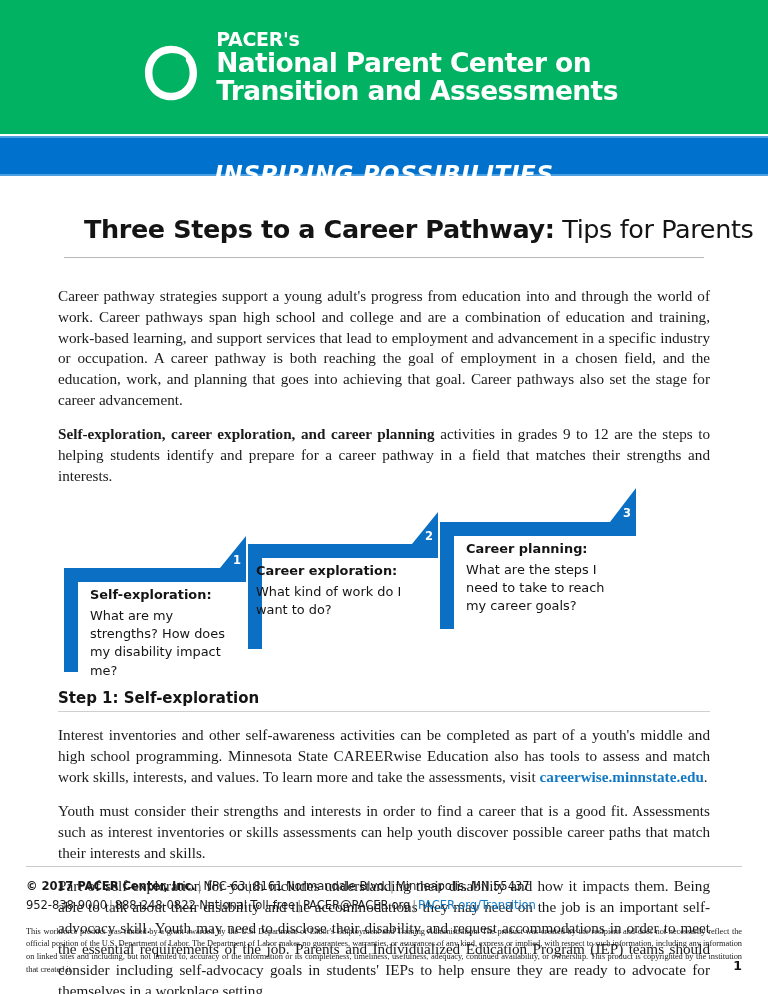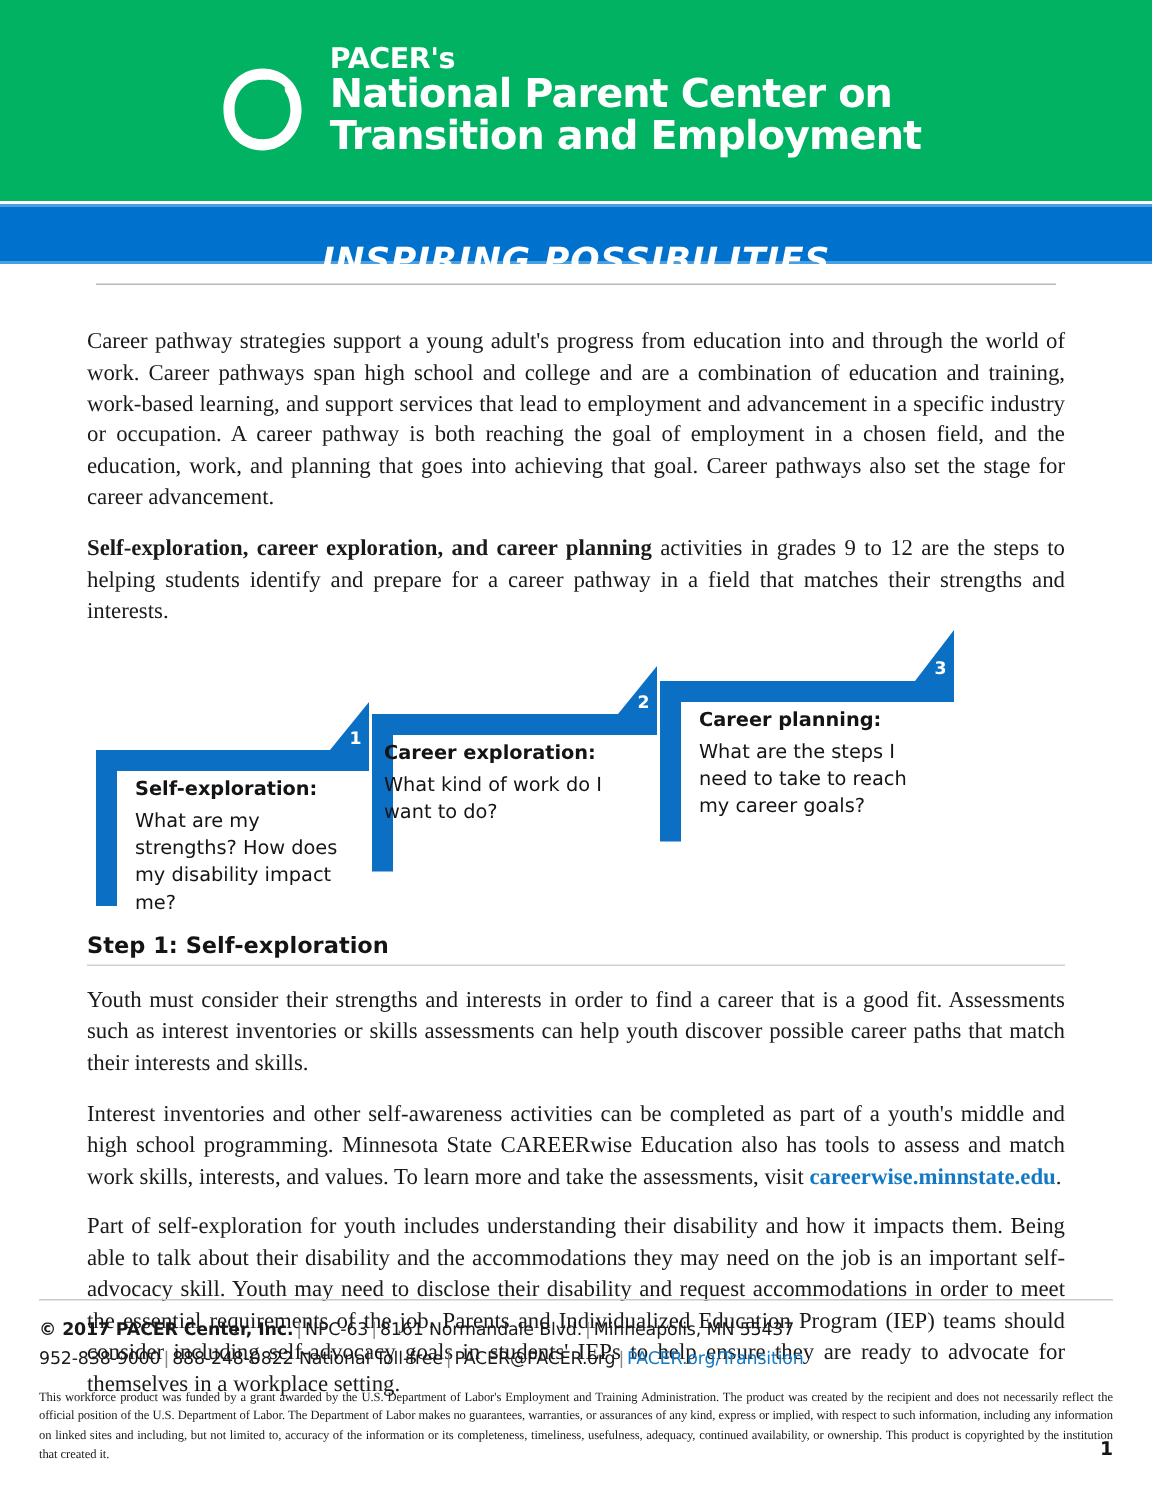--- a/index.html
+++ b/index.html
@@ -222,33 +222,36 @@
       <svg viewBox="0 0 100 100" width="62" height="62" aria-hidden="true">
         <path d="M50 6 C26 6 8 25 8 50 C8 75 26 94 50 94 C74 94 92 75 92 50 C92 25 74 6 50 6 Z
                  M50 18 C68 18 80 32 80 50 C80 68 68 82 50 82 C32 82 20 68 20 50 C20 32 32 18 50 18 Z" fill="#ffffff"></path>
         <path d="M74 26 C62 14 40 16 30 30 C22 41 24 56 34 64 C28 52 31 38 42 31 C52 24 66 25 74 34 Z" fill="#00b262"></path>
         <path d="M40 70 C52 78 70 74 78 62 C70 68 58 69 48 64 Z" fill="#00b262"></path>
       </svg>
     </span>
     <div class="org-text">
       <div class="org-pacer">PACER's</div>
       <div class="org-l1">National Parent Center on</div>
-      <div class="org-l2">Transition and Employment</div>
+      <div class="org-l2">Transition and Assessments</div>
     </div>
   </div>
 </div>
 <div class="rule-thin-top"></div>
 <div class="band-lightline"></div>
 <div class="band-blue">
   <span class="band-text">INSPIRING POSSIBILITIES</span>
 </div>
 <div class="band-lightline"></div>
 
 <div class="page">
 
+  <h1 class="doc-title">
+    <span class="t-bold">Three Steps to a Career Pathway:</span><span class="t-light"> Tips for Parents</span>
+  </h1>
   <div class="title-rule"></div>
 
   <div class="intro-wrap">
     <p class="body">Career pathway strategies support a young adult's progress from education into and through the world of work. Career pathways span high school and college and are a combination of education and training, work-based learning, and support services that lead to employment and advancement in a specific industry or occupation. A career pathway is both reaching the goal of employment in a chosen field, and the education, work, and planning that goes into achieving that goal. Career pathways also set the stage for career advancement.</p>
     <p class="body">
       <span class="lead-bold">Self-exploration, career exploration, and career planning</span><span> activities in grades 9 to 12 are the steps to helping students identify and prepare for a career pathway in a field that matches their strengths and interests.</span>
     </p>
   </div>
 
   <div class="steps">
@@ -284,22 +287,22 @@
         <span class="stitle">Career planning:</span>
         <span>What are the steps I need to take to reach my career goals?</span>
       </div>
     </div>
 
   </div>
 
   <div style="margin-top:14px;">
     <h2 class="section-head">Step 1: Self-exploration</h2>
     <div class="section-rule"></div>
+    <p class="body"><span>Interest inventories and other self-awareness activities can be completed as part of a youth's middle and high school programming. Minnesota State CAREERwise Education also has tools to assess and match work skills, interests, and values. To learn more and take the assessments, visit </span><a class="link" href="#">careerwise.minnstate.edu</a><span>.</span></p>
     <p class="body">Youth must consider their strengths and interests in order to find a career that is a good fit. Assessments such as interest inventories or skills assessments can help youth discover possible career paths that match their interests and skills.</p>
-    <p class="body"><span>Interest inventories and other self-awareness activities can be completed as part of a youth's middle and high school programming. Minnesota State CAREERwise Education also has tools to assess and match work skills, interests, and values. To learn more and take the assessments, visit </span><a class="link" href="#">careerwise.minnstate.edu</a><span>.</span></p>
     <p class="body">Part of self-exploration for youth includes understanding their disability and how it impacts them. Being able to talk about their disability and the accommodations they may need on the job is an important self-advocacy skill. Youth may need to disclose their disability and request accommodations in order to meet the essential requirements of the job. Parents and Individualized Education Program (IEP) teams should consider including self-advocacy goals in students' IEPs to help ensure they are ready to advocate for themselves in a workplace setting.</p>
   </div>
 
 </div>
 
 <div class="footer">
   <div class="footer-rule"></div>
 
   <div class="foot-line">
     <span class="b">© 2017 PACER Center, Inc.</span><span class="foot-sep">|</span><span>NPC-63</span><span class="foot-sep">|</span><span>8161 Normandale Blvd.</span><span class="foot-sep">|</span><span>Minneapolis, MN 55437</span>

